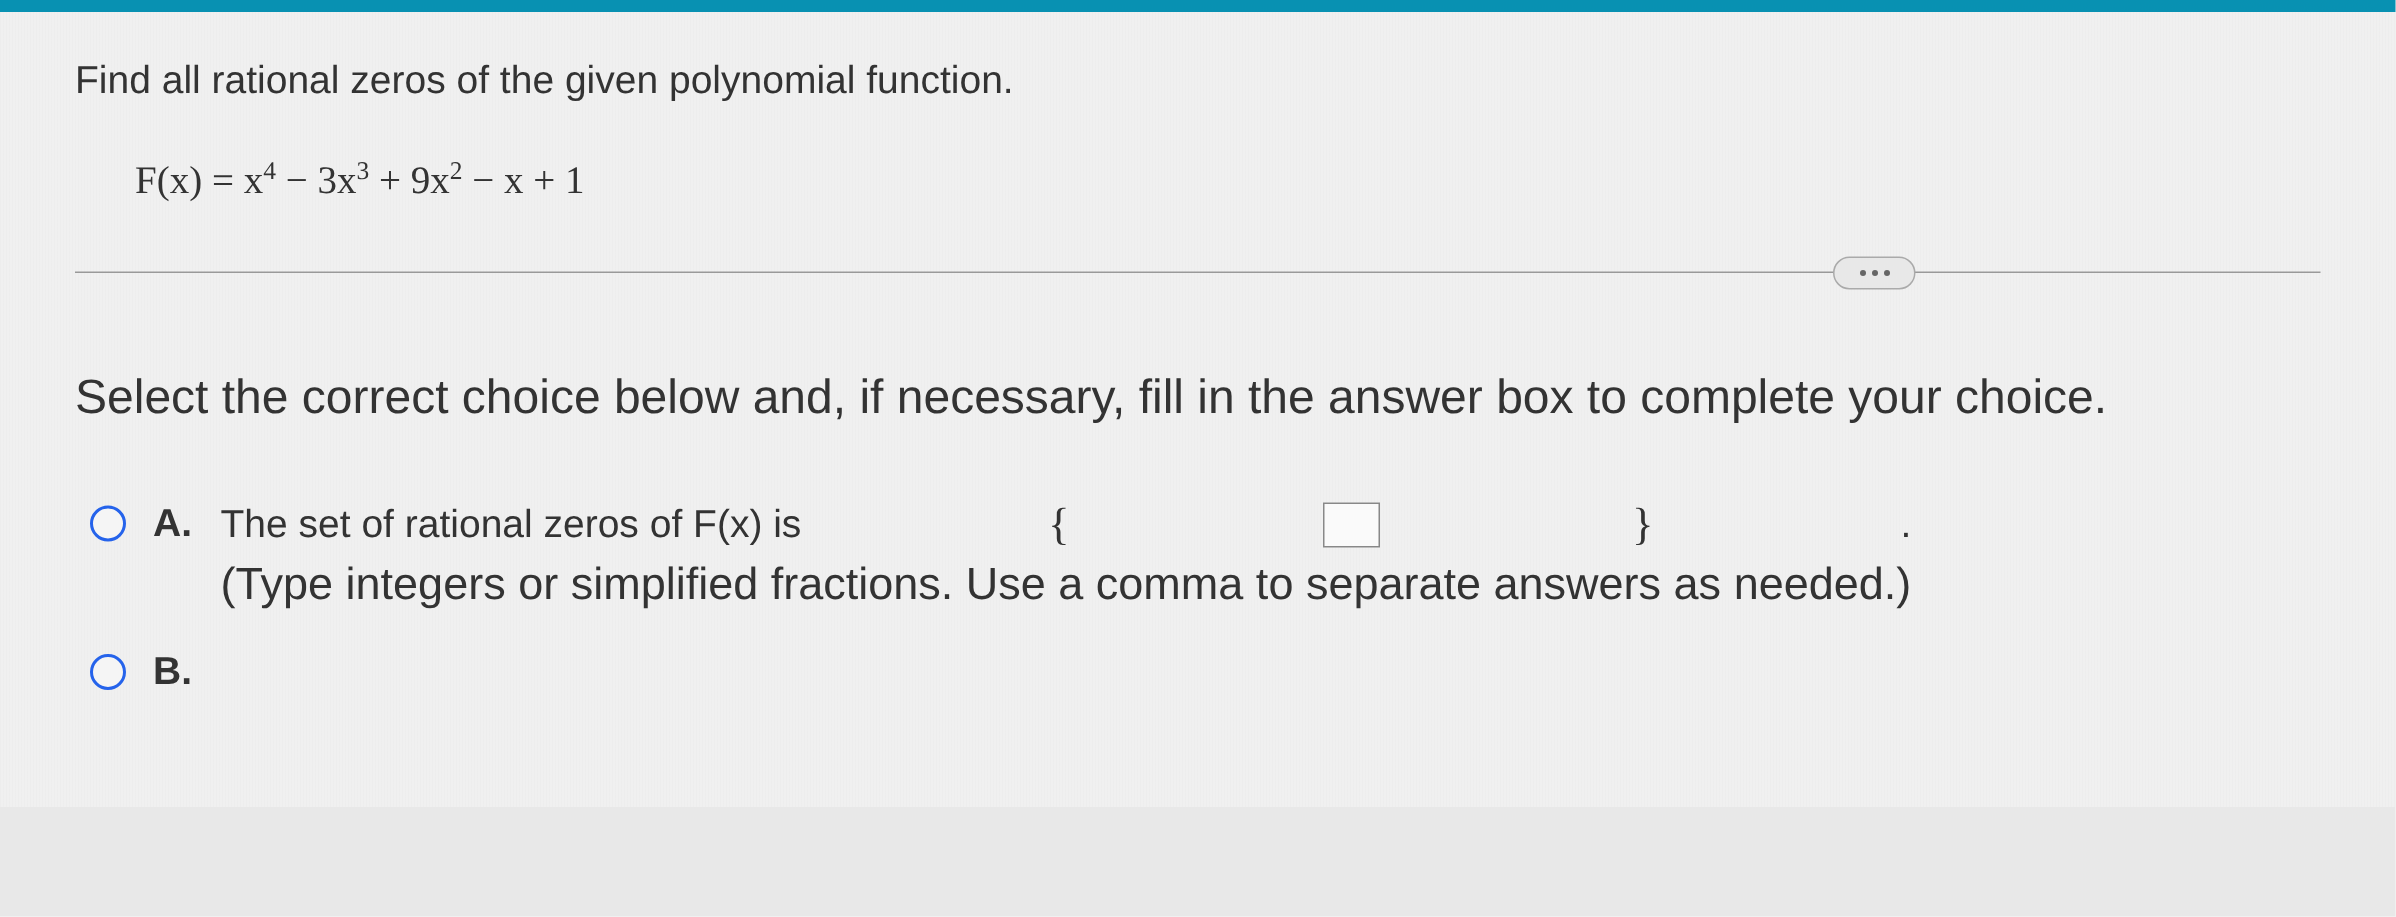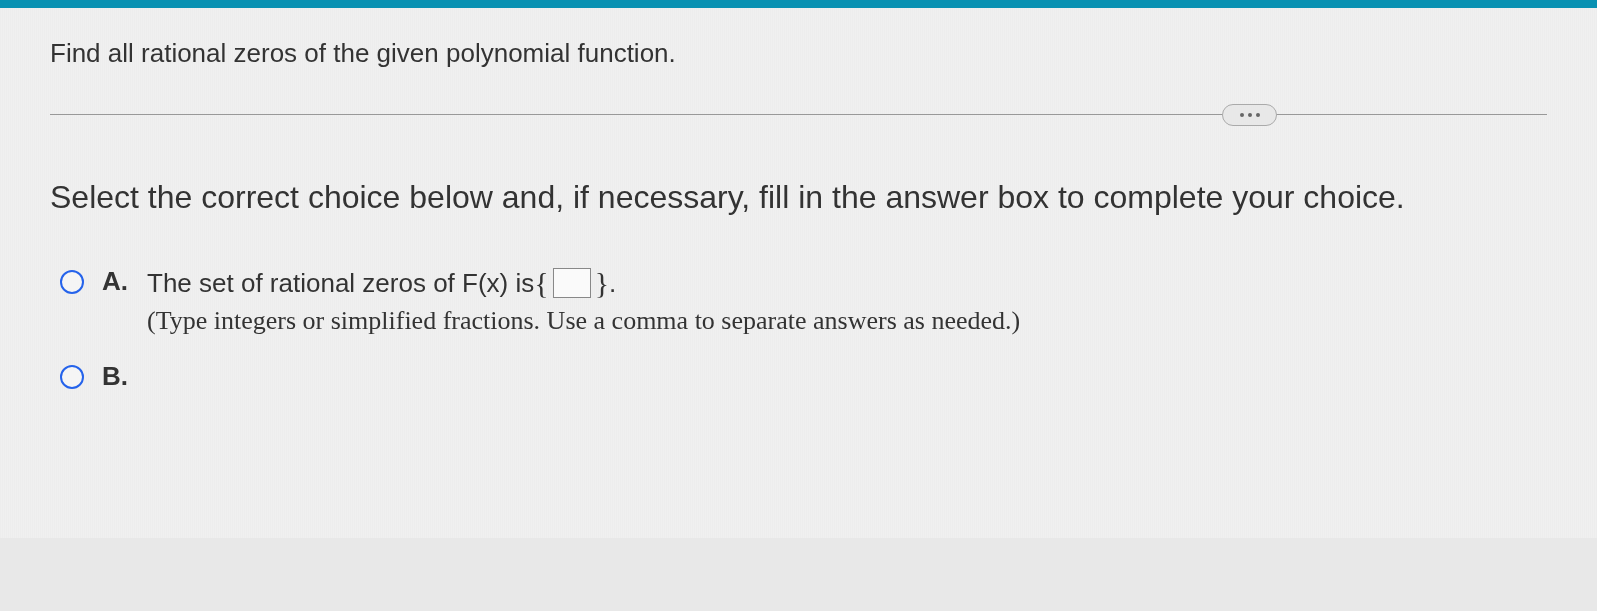--- a/index.html
+++ b/index.html
@@ -110,48 +110,51 @@
       min-width: 30px;
     }
     .choice-content {
       font-size: 26px;
       color: #333;
     }
     .choice-main-line {
       display: flex;
       align-items: center;
       flex-wrap: wrap;
+      justify-content: space-between;
     }
     .answer-input {
       width: 38px;
       height: 30px;
       border: 1px solid #888;
       background: #fafafa;
       margin: 0 4px;
       padding: 2px 4px;
       font-size: 20px;
     }
     .brace {
       font-size: 30px;
       font-family: 'Times New Roman', serif;
     }
     .hint-text {
-      font-size: 26px;
+      font-size: 30px;
       color: #333;
       margin-top: 6px;
-      font-family: Liberation Serif, serif;
     }
   </style>
 </head>
 <body>
 
 <div class="page-container">
 
   <div class="question-text">Find all rational zeros of the given polynomial function.</div>
 
+  <div class="formula">
+    <span>F(x) = x</span><sup>4</sup><span> − 3x</span><sup>3</sup><span> + 9x</span><sup>2</sup><span> − x + 1</span>
+  </div>
 
   <div class="divider-row">
     <hr class="divider-line">
     <div class="more-button">
       <div class="more-dots">
         <span></span>
           <span></span>
           <span></span>
       </div>
     </div>

